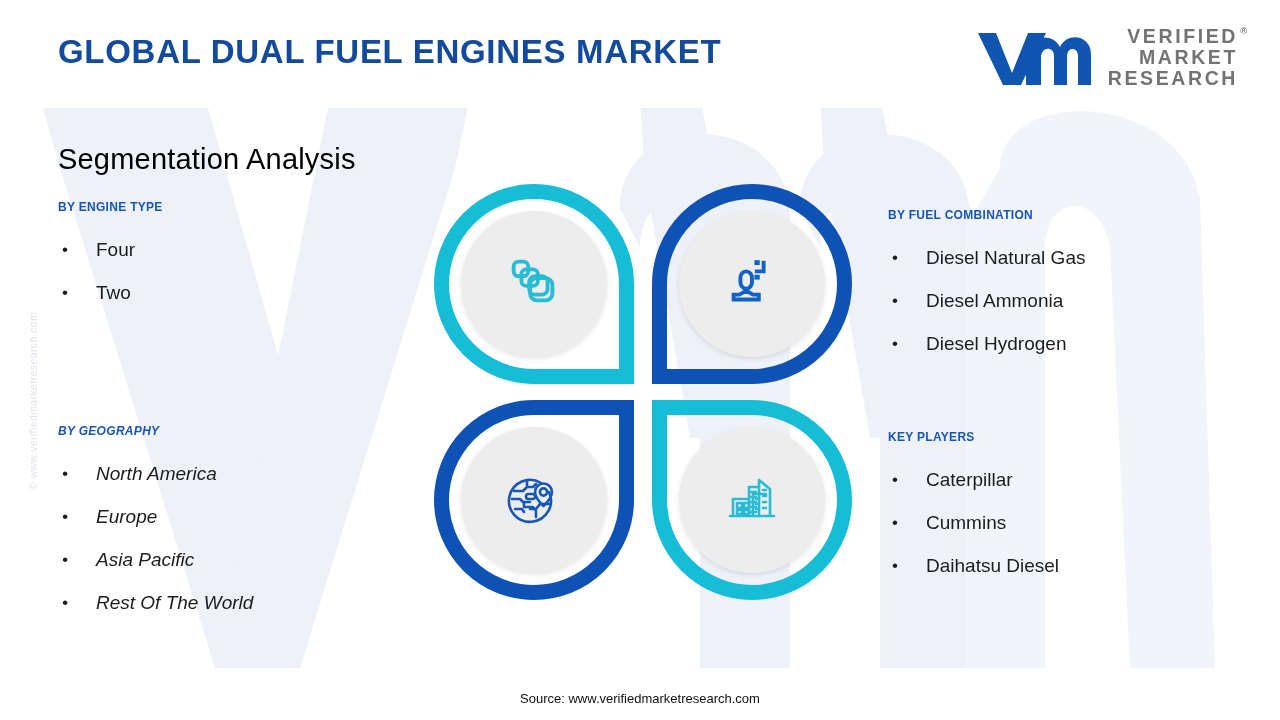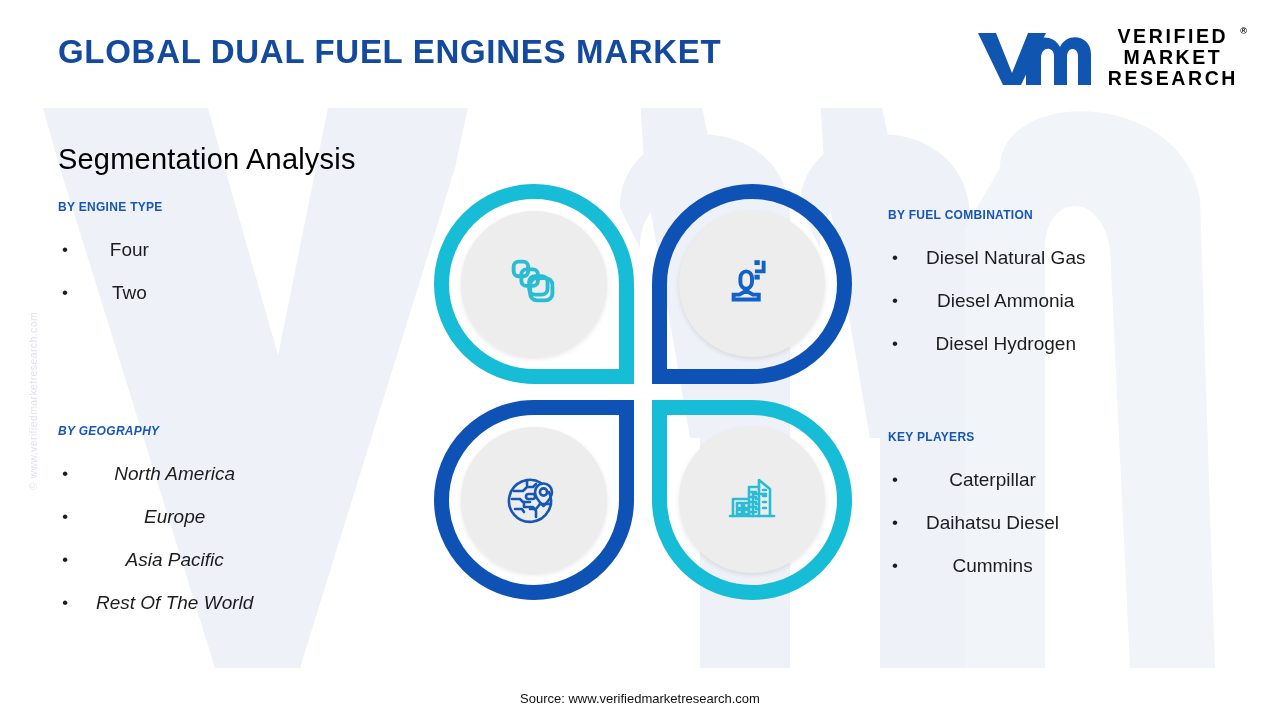--- a/index.html
+++ b/index.html
@@ -51,26 +51,26 @@
     position: absolute;
     right: 42px;
     top: 26px;
     display: flex;
     align-items: center;
     gap: 16px;
   }
   .logo-mark { line-height: 0; }
   .logo-words {
     position: relative;
-    color: #000000;
+    color: #737373;
     font-size: 19.5px;
     font-weight: 700;
     letter-spacing: 2.6px;
     line-height: 21px;
-    text-align: center;
+    text-align: right;
   }
   .logo-words .reg {
     position: absolute;
     top: -5px;
     right: -9px;
     font-size: 9px;
     letter-spacing: 0;
     font-weight: 700;
   }
   .lw-line { white-space: nowrap; }
@@ -112,21 +112,20 @@
     font-weight: 700;
     color: #1756b8;
     letter-spacing: 0.3px;
     margin: 0 0 14px 0;
     white-space: nowrap;
   }
   ul.bullets {
     list-style: none;
     margin: 0;
     padding: 0;
-    text-align: center;
   }
   ul.bullets li {
     position: relative;
     font-size: 19px;
     color: #1d1d1f;
     line-height: 43px;
     padding-left: 38px;
     white-space: nowrap;
   }
   ul.bullets li::before {
@@ -254,22 +253,22 @@
       <li>Diesel Natural Gas</li>
       <li>Diesel Ammonia</li>
       <li>Diesel Hydrogen</li>
     </ul>
   </div>
 
   <div class="col col-right" style="top:430px;">
     <div class="sec-title">KEY PLAYERS</div>
     <ul class="bullets">
       <li>Caterpillar</li>
+      <li>Cummins</li>
       <li>Daihatsu Diesel</li>
-      <li>Cummins</li>
     </ul>
   </div>
 
   <div class="quad-wrap">
 
     <div class="quad q-tl"></div>
     <div class="disc d-tl">
       <span>
         <svg width="62" height="62" viewBox="0 0 64 64" fill="none" stroke="#29bcd4" stroke-width="4" stroke-linecap="round" stroke-linejoin="round">
           <rect x="11" y="11" width="15" height="15" rx="5"></rect>

